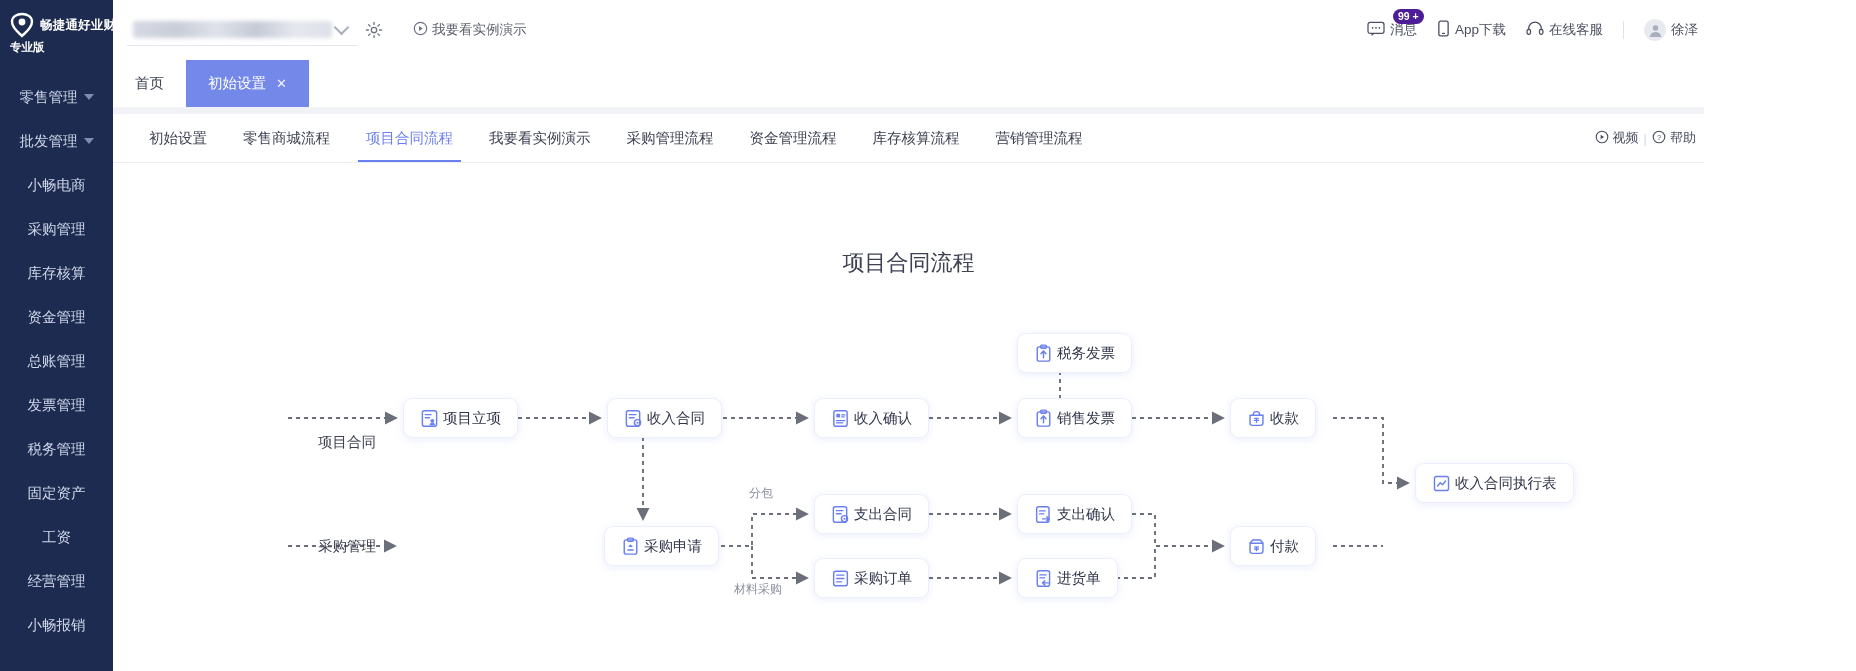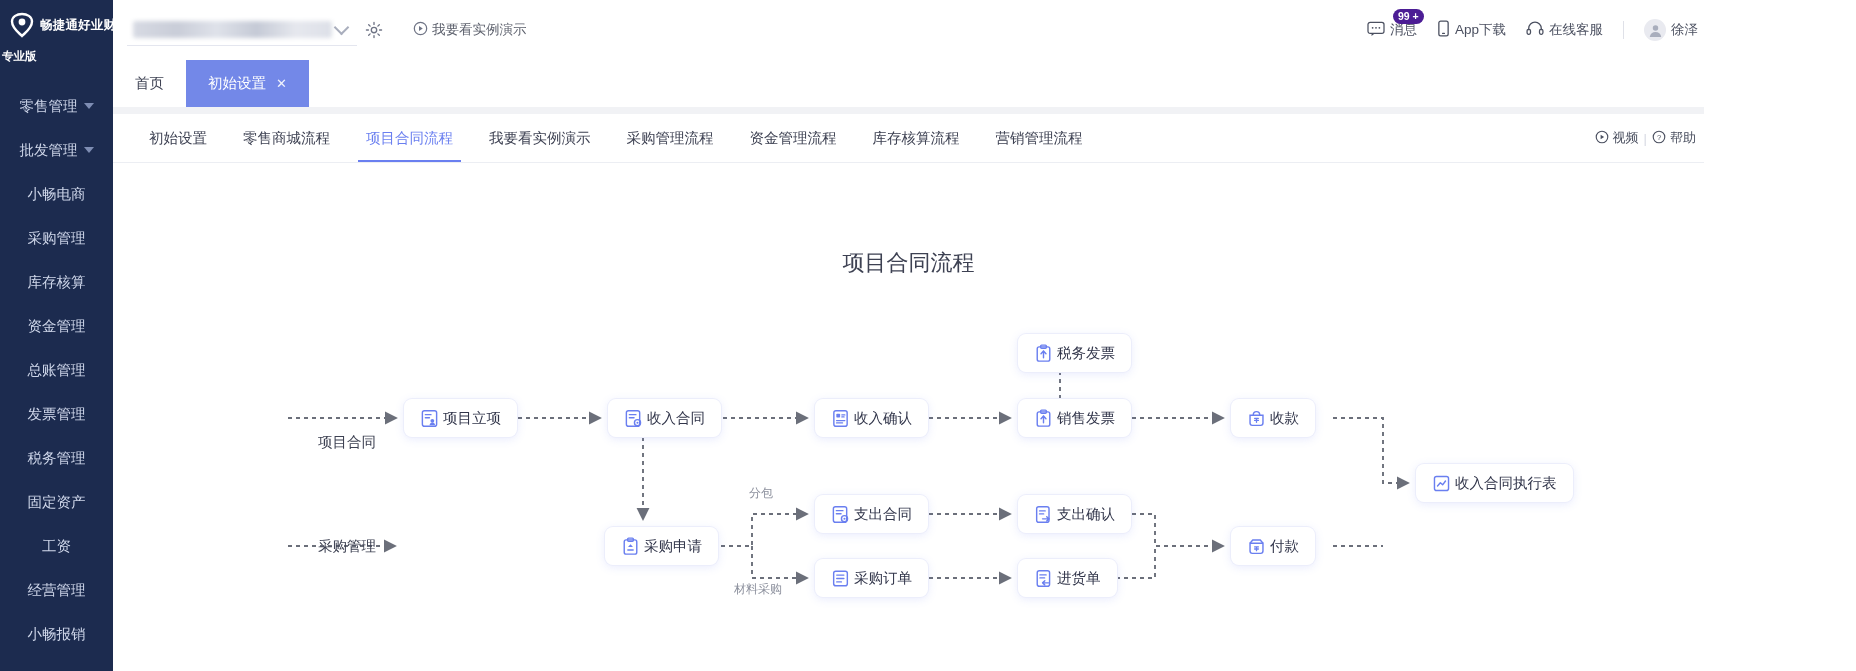--- a/index.html
+++ b/index.html
@@ -16,21 +16,21 @@
     background: #1c2b4f;
   }
   .brand { padding: 12px 0 6px 0; }
   .brand-row { display: flex; align-items: center; gap: 5px; padding-left: 9px; }
   .brand-logo { width: 26px; height: 26px; flex: none; }
   .brand-name {
     color: #fff; font-size: 12.5px; font-weight: 700; letter-spacing: .2px;
     white-space: nowrap; overflow: hidden;
   }
   .brand-sub {
-    color: #fff; font-size: 11.5px; font-weight: 700; padding-left: 2px; margin-top: 11px;
+    color: #fff; font-size: 11.5px; font-weight: 700; padding-left: 10px; margin-top: 2px;
   }
   .nav { margin-top: 14px; }
   .nav-item {
     height: 44px; display: flex; align-items: center; justify-content: center;
     gap: 6px; color: #cfd7ea; font-size: 14.5px; cursor: pointer;
   }
   .caret {
     width: 0; height: 0; border-left: 5px solid transparent;
     border-right: 5px solid transparent; border-top: 6px solid #7e8db3;
   }

